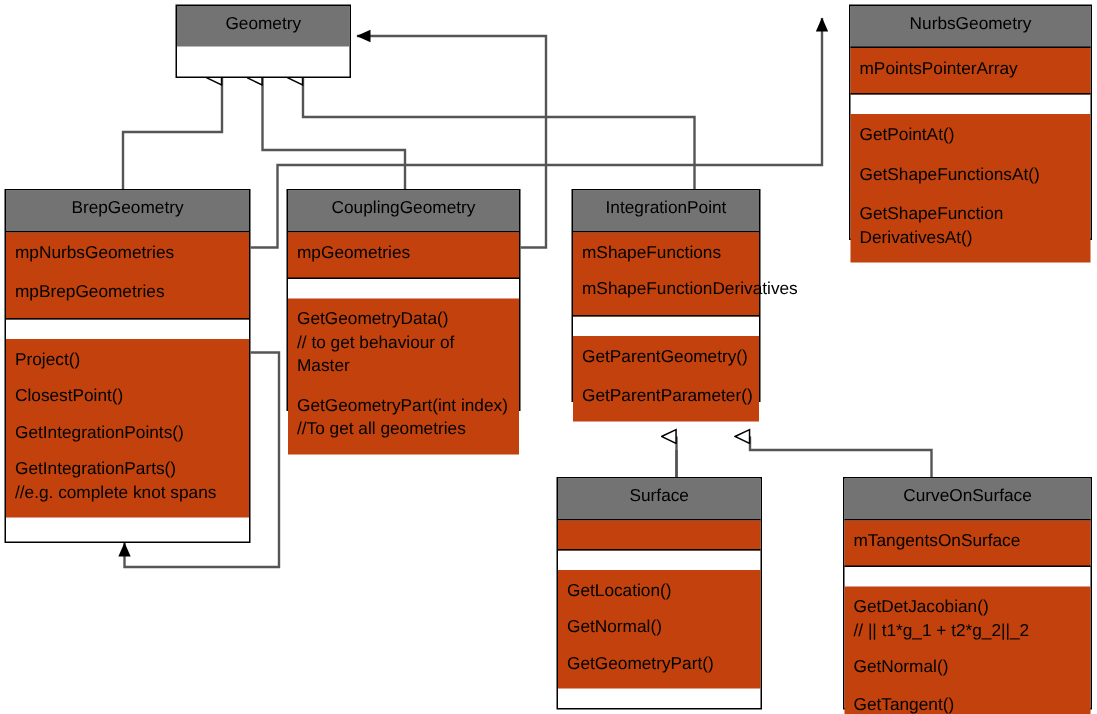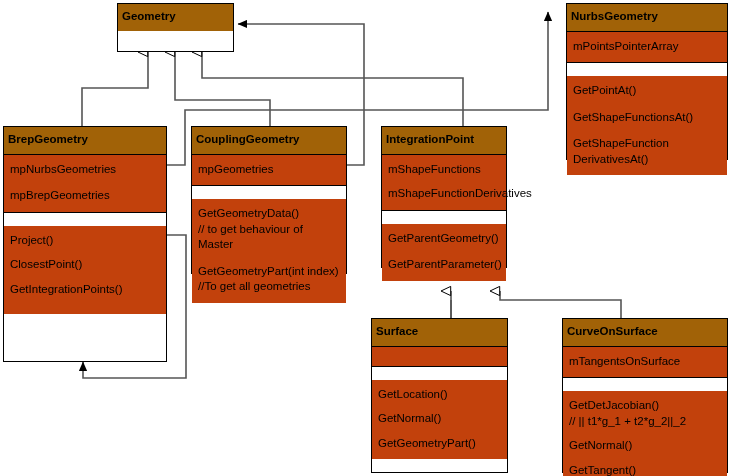--- a/index.html
+++ b/index.html
@@ -24,28 +24,29 @@
     pointer-events: none;
   }
   .uml-class {
     position: absolute;
     box-sizing: border-box;
     border: 1px solid #000000;
     background: #ffffff;
     z-index: 5;
   }
   .uml-title {
-    font-weight: bold;
+    font-weight: normal;
     font-size: 11.5px;
+    text-align: center;
     color: #000000;
     line-height: 1.2;
     box-sizing: border-box;
     padding: 6px 4px 7px 4px;
     border-bottom: 1px solid #000000;
-    background: #a16207;
+    background: #737373;
   }
   .uml-section {
     box-sizing: border-box;
     padding: 7px 6px 8px 6px;
     border-bottom: 1px solid #000000;
     background: #c2410c;
   }
   .uml-section.last {
     border-bottom: none;
     margin-top: 13px;
@@ -124,20 +125,22 @@
   <div class="uml-class" style="left:3px; top:126px; width:164px; height:236px;">
     <div class="uml-title">BrepGeometry</div>
     <div class="uml-section">
       <div class="uml-row">mpNurbsGeometries</div>
       <div class="uml-row">mpBrepGeometries</div>
     </div>
     <div class="uml-section last">
       <div class="uml-row tight">Project()</div>
       <div class="uml-row tight">ClosestPoint()</div>
       <div class="uml-row tight">GetIntegrationPoints()</div>
+      <div class="uml-row">GetIntegrationParts()
+//e.g. complete knot spans</div>
     </div>
   </div>
 
   <div class="uml-class" style="left:191px; top:126px; width:156px; height:148px;">
     <div class="uml-title">CouplingGeometry</div>
     <div class="uml-section">
       <div class="uml-row">mpGeometries</div>
     </div>
     <div class="uml-section last">
       <div class="uml-row">GetGeometryData()

